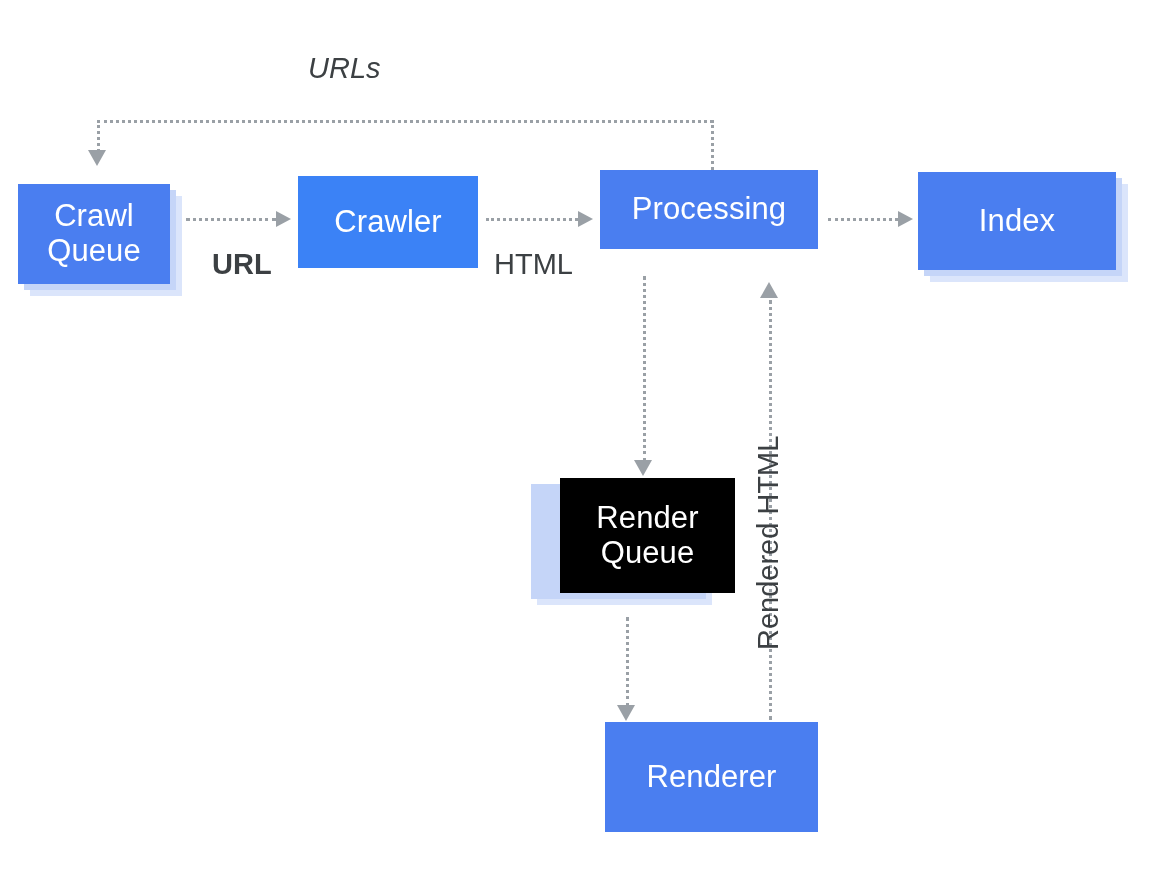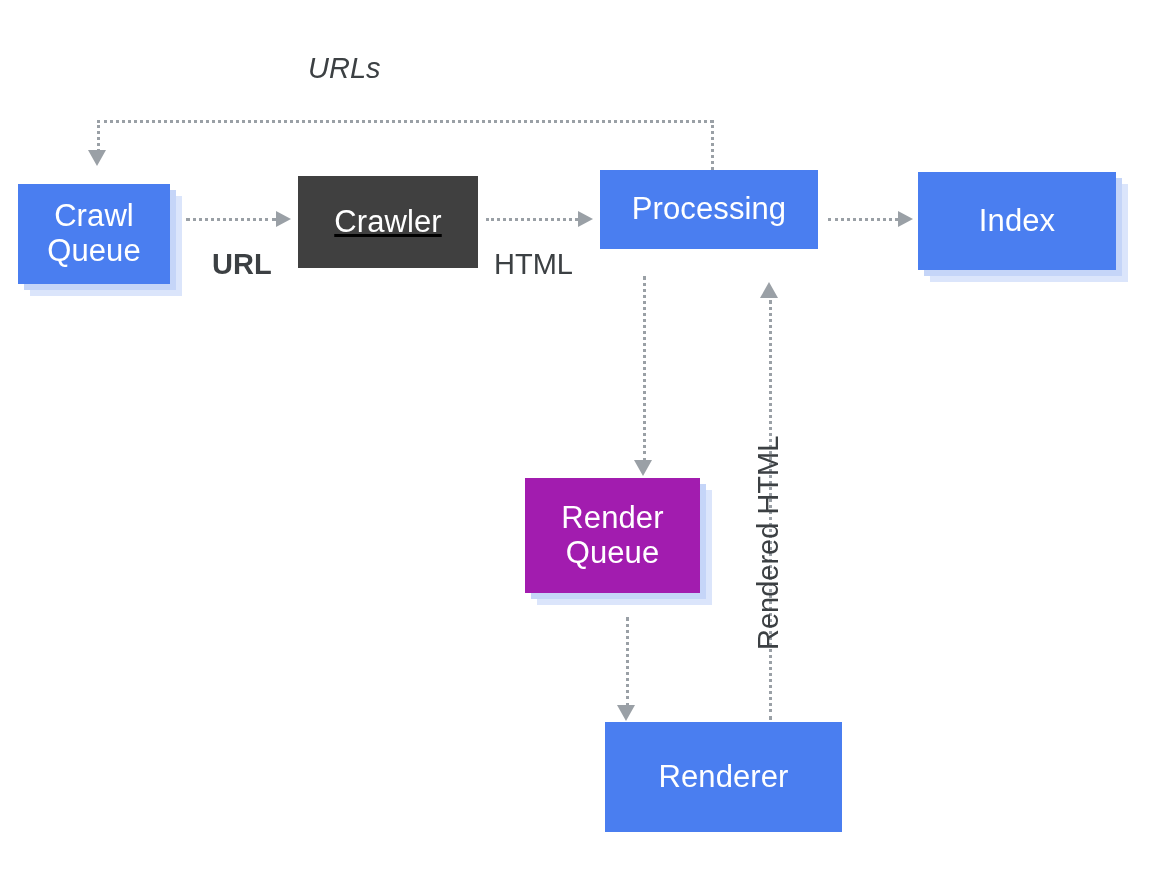--- a/index.html
+++ b/index.html
@@ -96,21 +96,21 @@
   <div class="node" style="left:18px;top:184px;width:152px;height:100px;">
     <div class="shadow2" style="background:#dbe5fb;"></div>
     <div class="shadow1" style="background:#c5d5f8;"></div>
     <div class="face" style="background:#4a7ef0;">
       <span class="label" style="font-size:31px;">Crawl
 Queue</span>
     </div>
   </div>
 
   <div class="node" style="left:298px;top:176px;width:180px;height:92px;">
-    <div class="face" style="background:#404040;text-decoration:underline;">
+    <div class="face" style="background:#3b82f6;">
       <span class="label" style="font-size:31px;">Crawler</span>
     </div>
   </div>
 
   <div class="node" style="left:600px;top:170px;width:218px;height:79px;">
     <div class="face" style="background:#4a7ef0;">
       <span class="label" style="font-size:31px;">Processing</span>
     </div>
   </div>
 
@@ -118,25 +118,25 @@
     <div class="shadow2" style="background:#dbe5fb;"></div>
     <div class="shadow1" style="background:#c5d5f8;"></div>
     <div class="face" style="background:#4a7ef0;">
       <span class="label" style="font-size:31px;">Index</span>
     </div>
   </div>
 
   <div class="node" style="left:525px;top:478px;width:175px;height:115px;">
     <div class="shadow2" style="background:#dbe5fb;"></div>
     <div class="shadow1" style="background:#c5d5f8;"></div>
-    <div class="face" style="background:#a21caf;">
+    <div class="face" style="background:#000000;margin-left:35px;">
       <span class="label" style="font-size:31px;">Render
 Queue</span>
     </div>
   </div>
 
-  <div class="node" style="left:605px;top:722px;width:213px;height:110px;padding-left:24px;">
+  <div class="node" style="left:605px;top:722px;width:213px;height:110px;">
     <div class="face" style="background:#4a7ef0;">
       <span class="label" style="font-size:31px;">Renderer</span>
     </div>
   </div>
 
 </div>
 
 </body></html>

